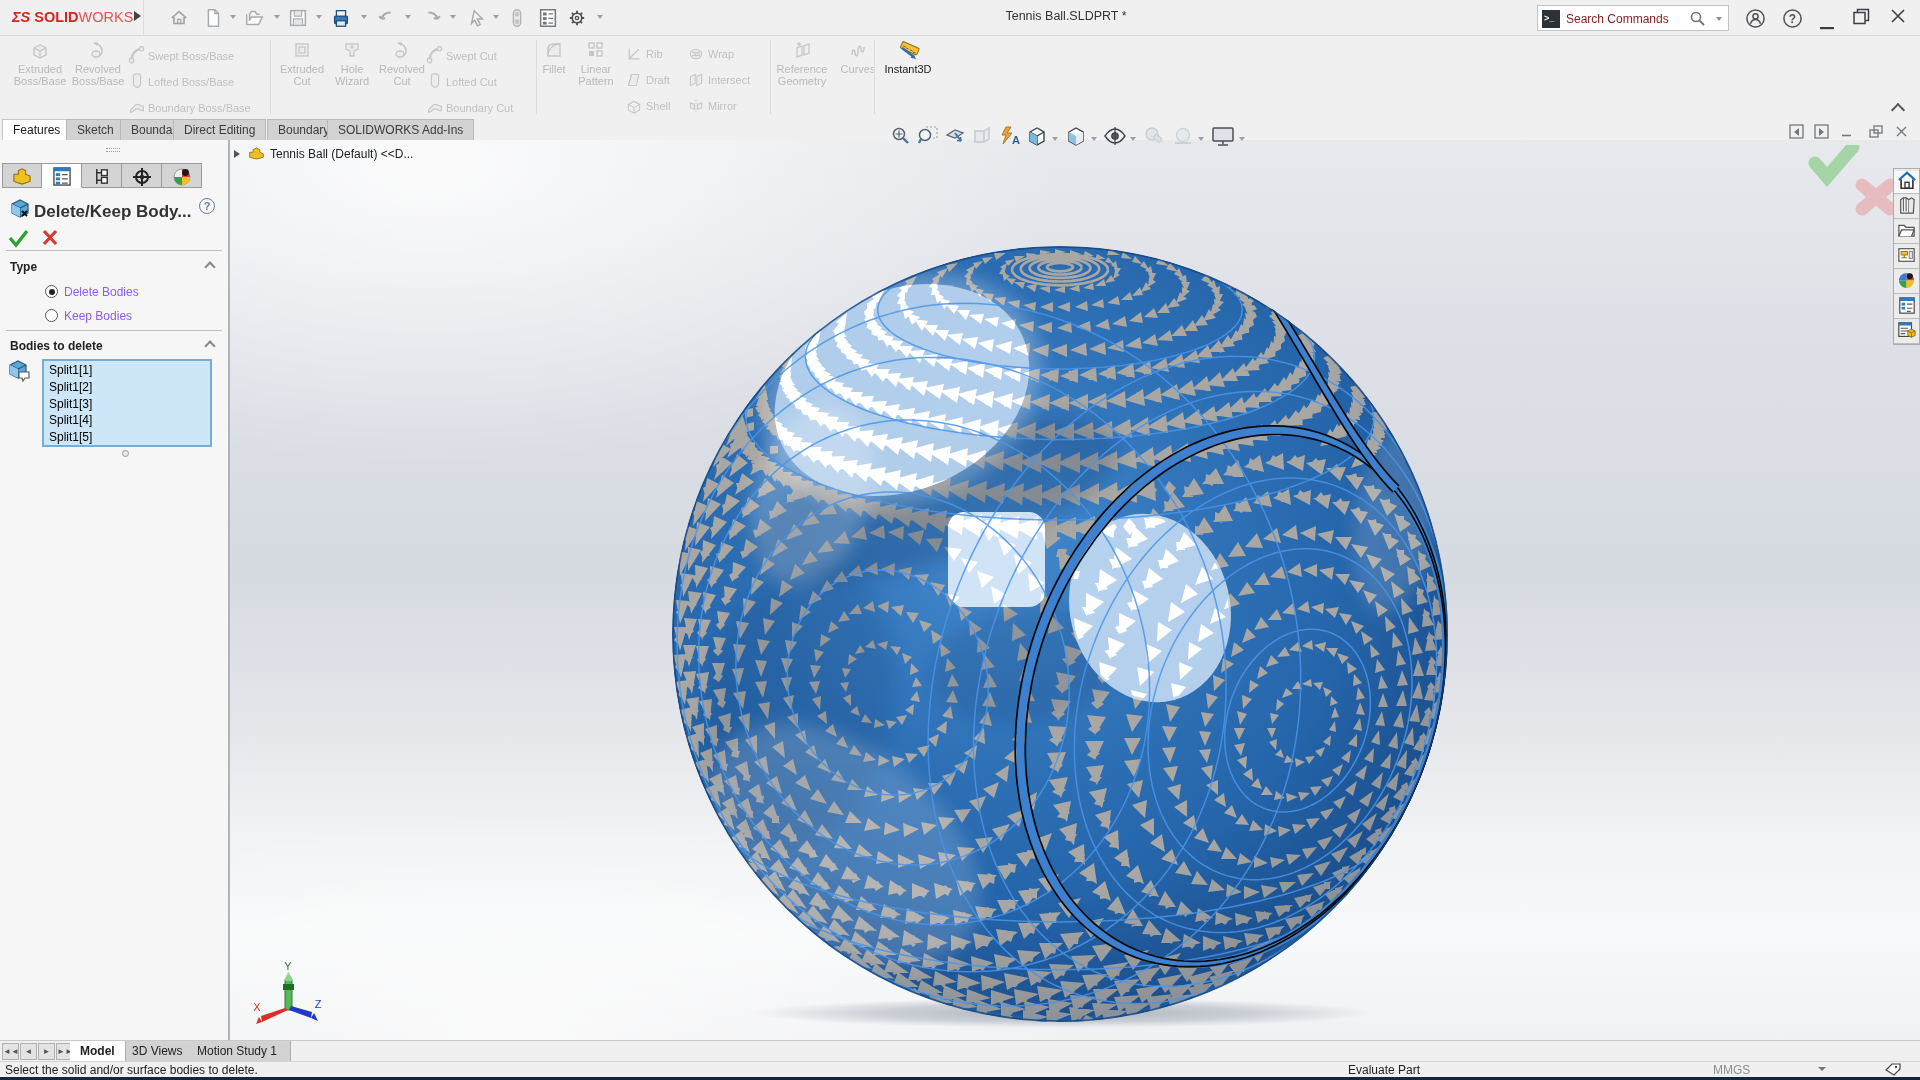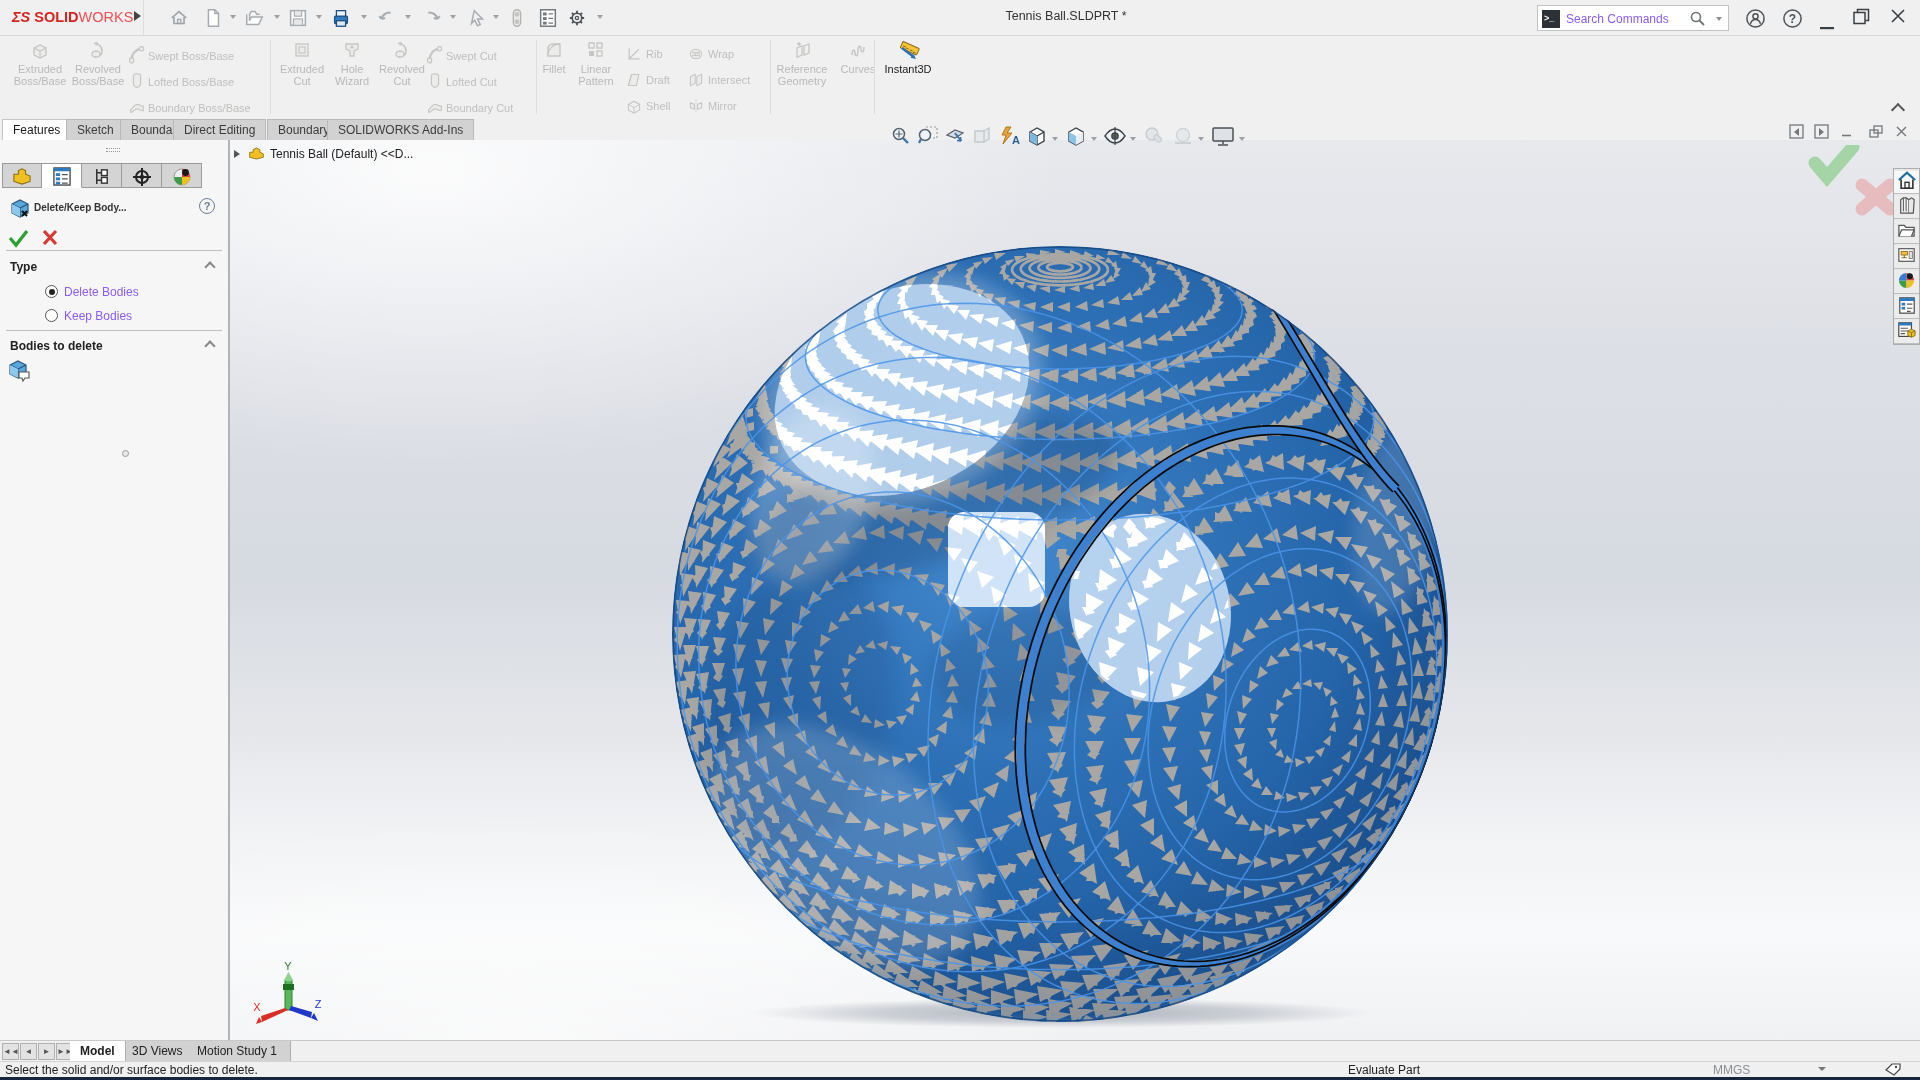--- a/index.html
+++ b/index.html
@@ -9,21 +9,21 @@
 #logo{position:absolute;left:12px;top:9px;font-size:14.5px;font-weight:bold;color:#d6241f;letter-spacing:0}
 #logo .lt{color:#e95055;font-weight:normal}
 #flyarrow{position:absolute;left:134px;top:11px;width:0;height:0;border-left:7px solid #444;border-top:5px solid transparent;border-bottom:5px solid transparent}
 #tbsep1{position:absolute;left:143px;top:0;width:1px;height:36px;background:#dcdcdc}
 .tbi{position:absolute;top:7px;width:24px;height:22px;color:#9fa4a9}
 .tbi svg{width:22px;height:22px}
 .caret{position:absolute;top:15px;width:0;height:0;border-top:4px solid #9aa0a5;border-left:3.5px solid transparent;border-right:3.5px solid transparent}
 #wintitle{position:absolute;left:1066px;top:9px;transform:translateX(-50%);font-size:12.5px;color:#333}
 #searchbox{position:absolute;left:1537px;top:5px;width:192px;height:26px;background:#fff;border:1px solid #c3c3c3}
 #searchbox .term{position:absolute;left:4px;top:4px;width:18px;height:18px;background:#2b3137;color:#fff;font-size:9px;font-weight:bold;text-align:left;padding:3px 0 0 2px}
-#searchbox .ph{position:absolute;left:28px;top:6px;font-size:12px;color:#8b5cf6}
+#searchbox .ph{position:absolute;left:28px;top:6px;font-size:12px;color:#7f1d1d}
 #searchbox .mag{position:absolute;right:22px;top:4px}
 #searchbox .sc{position:absolute;right:6px;top:11px;width:0;height:0;border-top:4px solid #8a8f94;border-left:3.5px solid transparent;border-right:3.5px solid transparent}
 .winbtn{position:absolute;top:8px;color:#444}
 
 #ribbon{position:absolute;left:0;top:36px;width:1920px;height:84px;background:#f0f0f1}
 .rsep{position:absolute;top:4px;width:1px;height:74px;background:#dddddd}
 .bigbtn{position:absolute;top:4px;text-align:center;font-size:11px;color:#bfbfbd;line-height:12px}
 .bigbtn .ic{margin:0 auto 3px auto;width:20px;height:20px}
 .smallbtn{position:absolute;font-size:11px;color:#bfbfbd;white-space:nowrap}
 .smallbtn .ic{display:inline-block;width:16px;height:16px;vertical-align:-4px;margin-right:4px}
@@ -36,21 +36,21 @@
 #main{position:absolute;left:0;top:140px;width:1920px;height:900px;background:#f4f5f6}
 #panel{position:absolute;left:0;top:0;width:228px;height:900px;background:#f6f6f6}
 #pdivider{position:absolute;left:228px;top:0;width:2px;height:921px;background:#b0b4b8}
 #phandle{position:absolute;left:106px;top:8px;width:14px;height:4px;border-top:1px dotted #999;border-bottom:1px dotted #999}
 #ptabs{position:absolute;left:0px;top:23px;width:228px;height:25px;background:#f6f6f6}
 .ptab{position:absolute;top:0;width:40px;height:25px;background:#d4d4d4;border:1px solid #9a9a9a;border-left:none}
 .ptab:first-child{border-left:1px solid #9a9a9a}
 .ptab.active{background:#fff;border-bottom:1px solid #fff}
 .ptab svg{display:block;margin:3px auto}
 #pmhead{position:absolute;left:0;top:48px;width:228px;height:170px}
-#pmtitle{position:absolute;left:34px;top:14px;font-size:10px;font-weight:bold;color:#333}
+#pmtitle{position:absolute;left:34px;top:14px;font-size:17px;font-weight:bold;color:#333}
 #pmhelp{position:absolute;left:199px;top:10px;width:16px;height:16px;border:1.5px solid #6a7d96;border-radius:50%;color:#6a7d96;font-size:11px;font-weight:bold;text-align:center;line-height:15px}
 #okx{position:absolute;left:8px;top:40px}
 .sect-div{position:absolute;left:6px;width:216px;height:1px;background:#bcc0c4}
 .shead{position:absolute;left:10px;font-size:12px;font-weight:bold;color:#222}
 .chev{position:absolute;left:206px;width:8px;height:8px;border-left:2px solid #888;border-top:2px solid #888;transform:rotate(45deg)}
 .radio{position:absolute;left:45px;width:13px;height:13px;border:1px solid #555;border-radius:50%;background:#fff}
 .radio.sel::after{content:"";position:absolute;left:2.5px;top:2.5px;width:6px;height:6px;border-radius:50%;background:#222}
 .rlabel{position:absolute;left:64px;font-size:12px;color:#8b5cf6}
 #listbox{position:absolute;left:42px;top:219px;width:170px;height:88px;background:#cde7f9;border:2px solid #74add9;font-size:12px;color:#000;padding:1px 0 0 5px;line-height:16.8px}
 #lbhandle{position:absolute;left:122px;top:310px;width:7px;height:7px;border:1px solid #999;border-radius:50%;background:#e8e8e8}
@@ -590,20 +590,21 @@
   <div class="rlabel" style="top:169px">Keep Bodies</div>
   <div class="sect-div" style="top:190px"></div>
   <div class="shead" style="top:199px">Bodies to delete</div>
   <div class="chev" style="top:202px"></div>
   <svg width="26" height="24" viewBox="0 0 26 24" style="position:absolute;left:7px;top:219px">
         <path d="M3 6l8-4 8 4v9l-8 4-8-4z" fill="#5aa7dc" stroke="#2a567c" stroke-width="1.2"></path>
         <path d="M3 6l8 4 8-4M11 10v9" fill="none" stroke="#2a567c" stroke-width="1.2"></path>
         <path d="M3 6l8 4v9l-8-4z" fill="#8ec7ea"></path>
         <path d="M12 13h10v6l-4 0-2 3-1-3h-3z" fill="#fff" stroke="#555" stroke-width="1.1"></path>
       </svg>
+  <div id="listbox">Split1[1]<br>Split1[2]<br>Split1[3]<br>Split1[4]<br>Split1[5]</div>
   <div id="lbhandle"></div>
  </div>
  <div id="pdivider"></div>
 </div>
 
 <div id="doctabs">
  <div class="navb" style="left:2px">◄◄</div>
  <div class="navb" style="left:20px">◄</div>
  <div class="navb" style="left:38px">►</div>
  <div class="navb" style="left:56px">►►</div>

